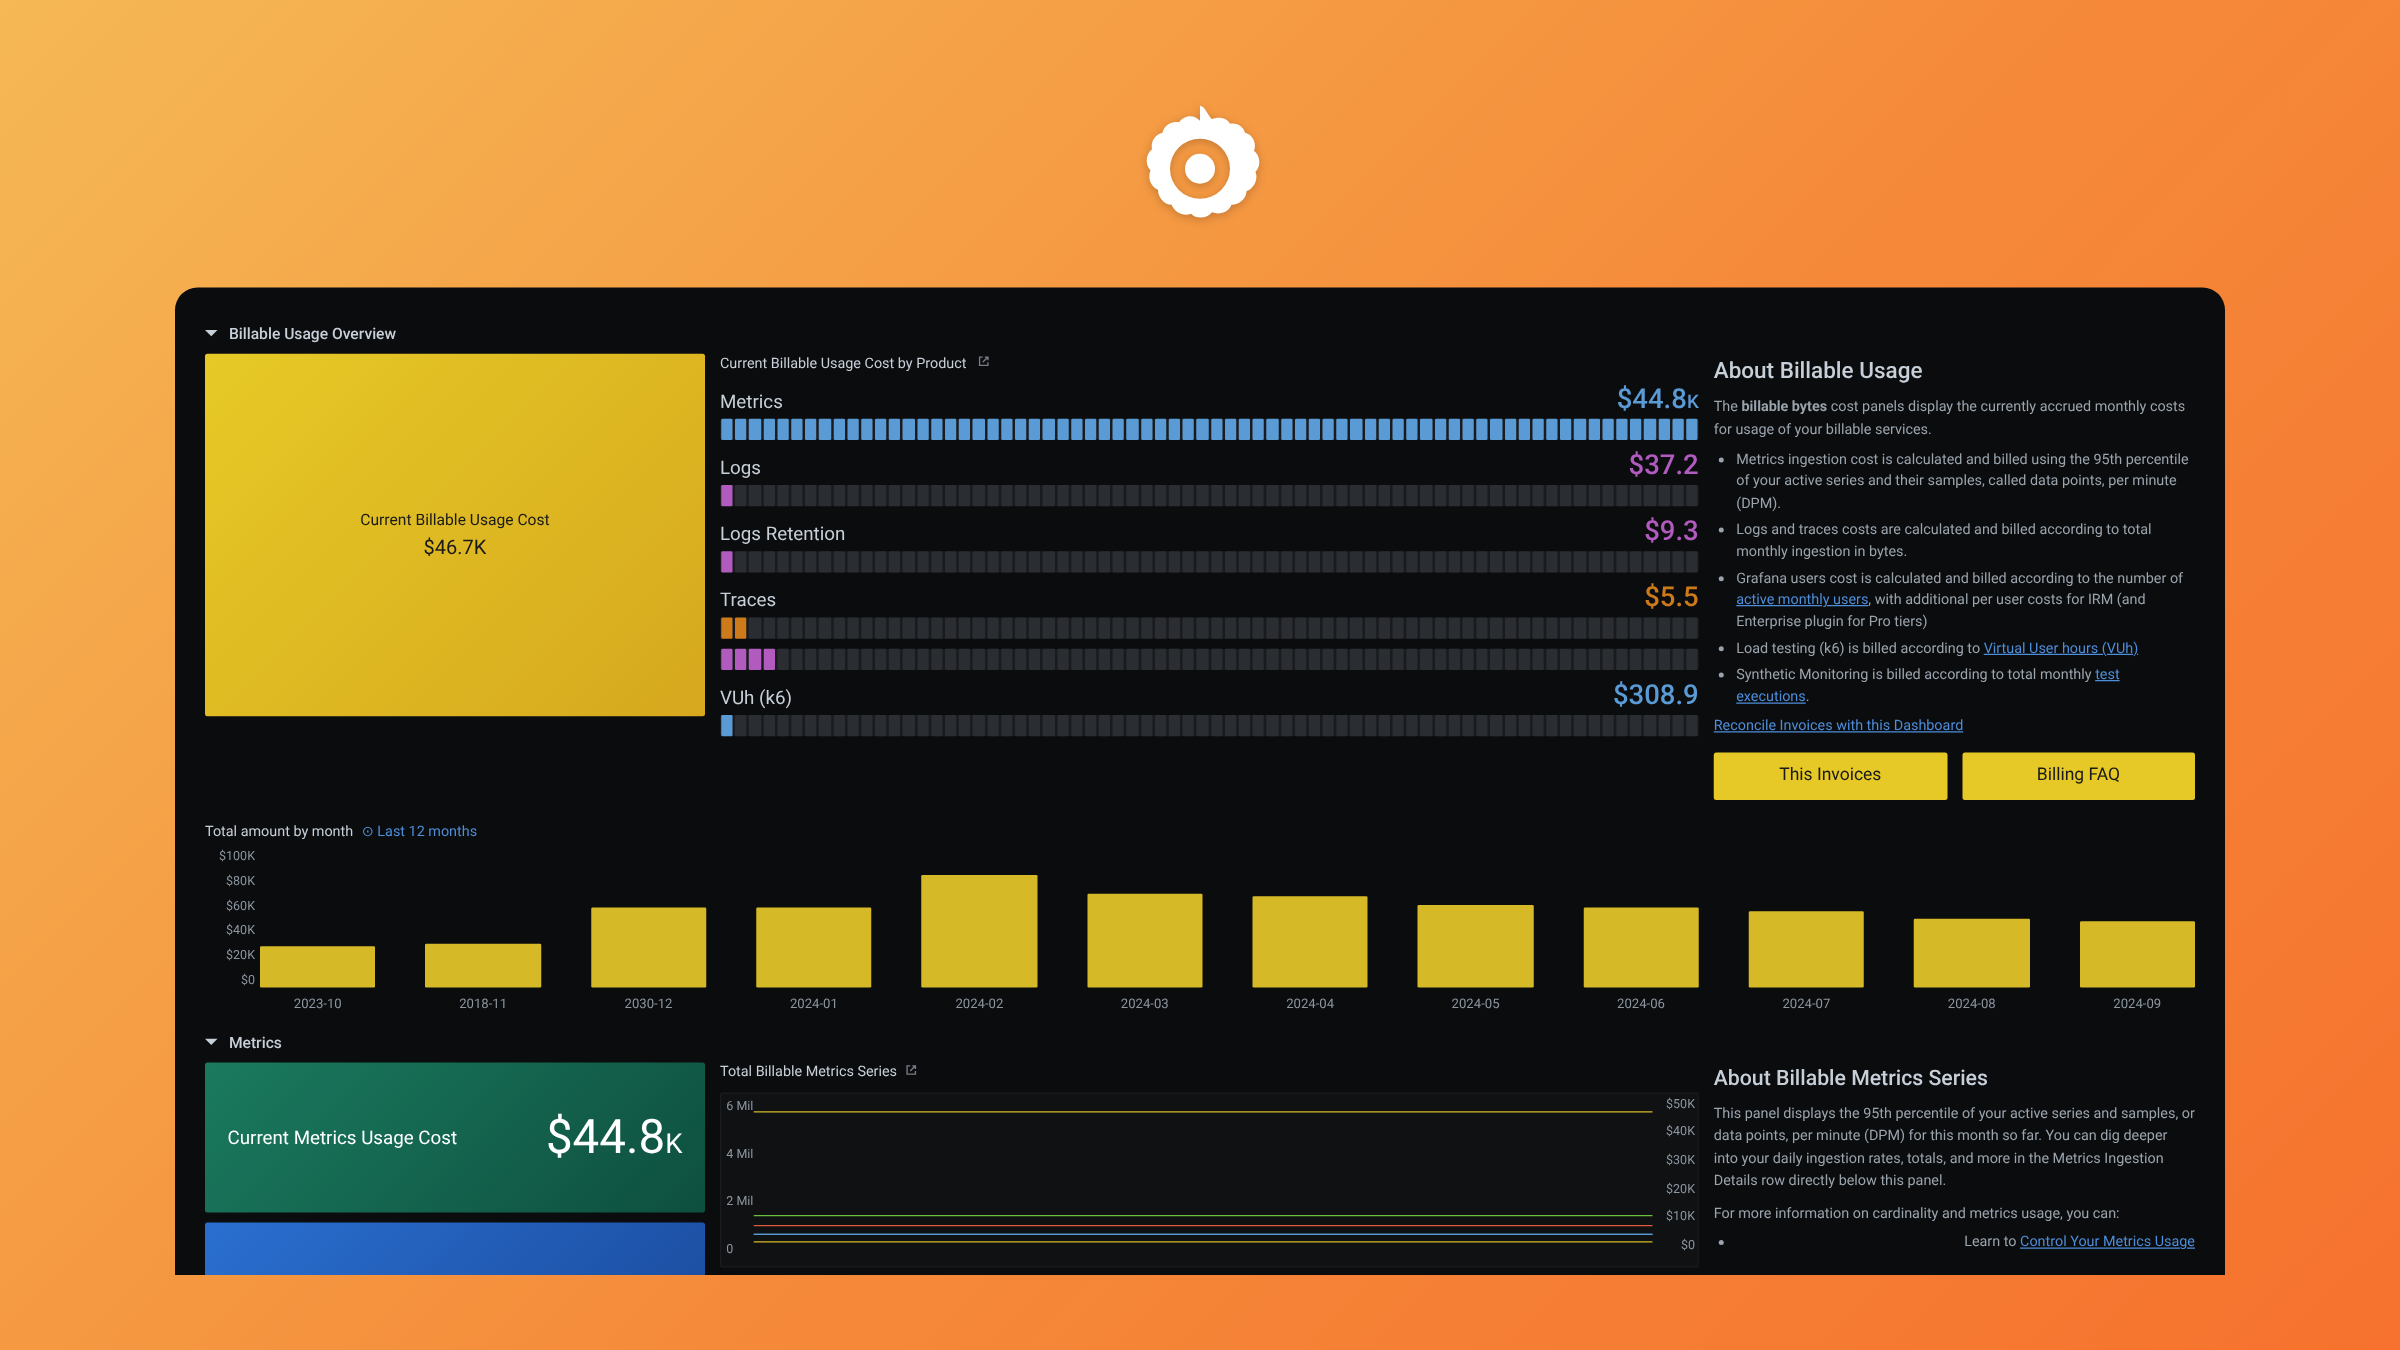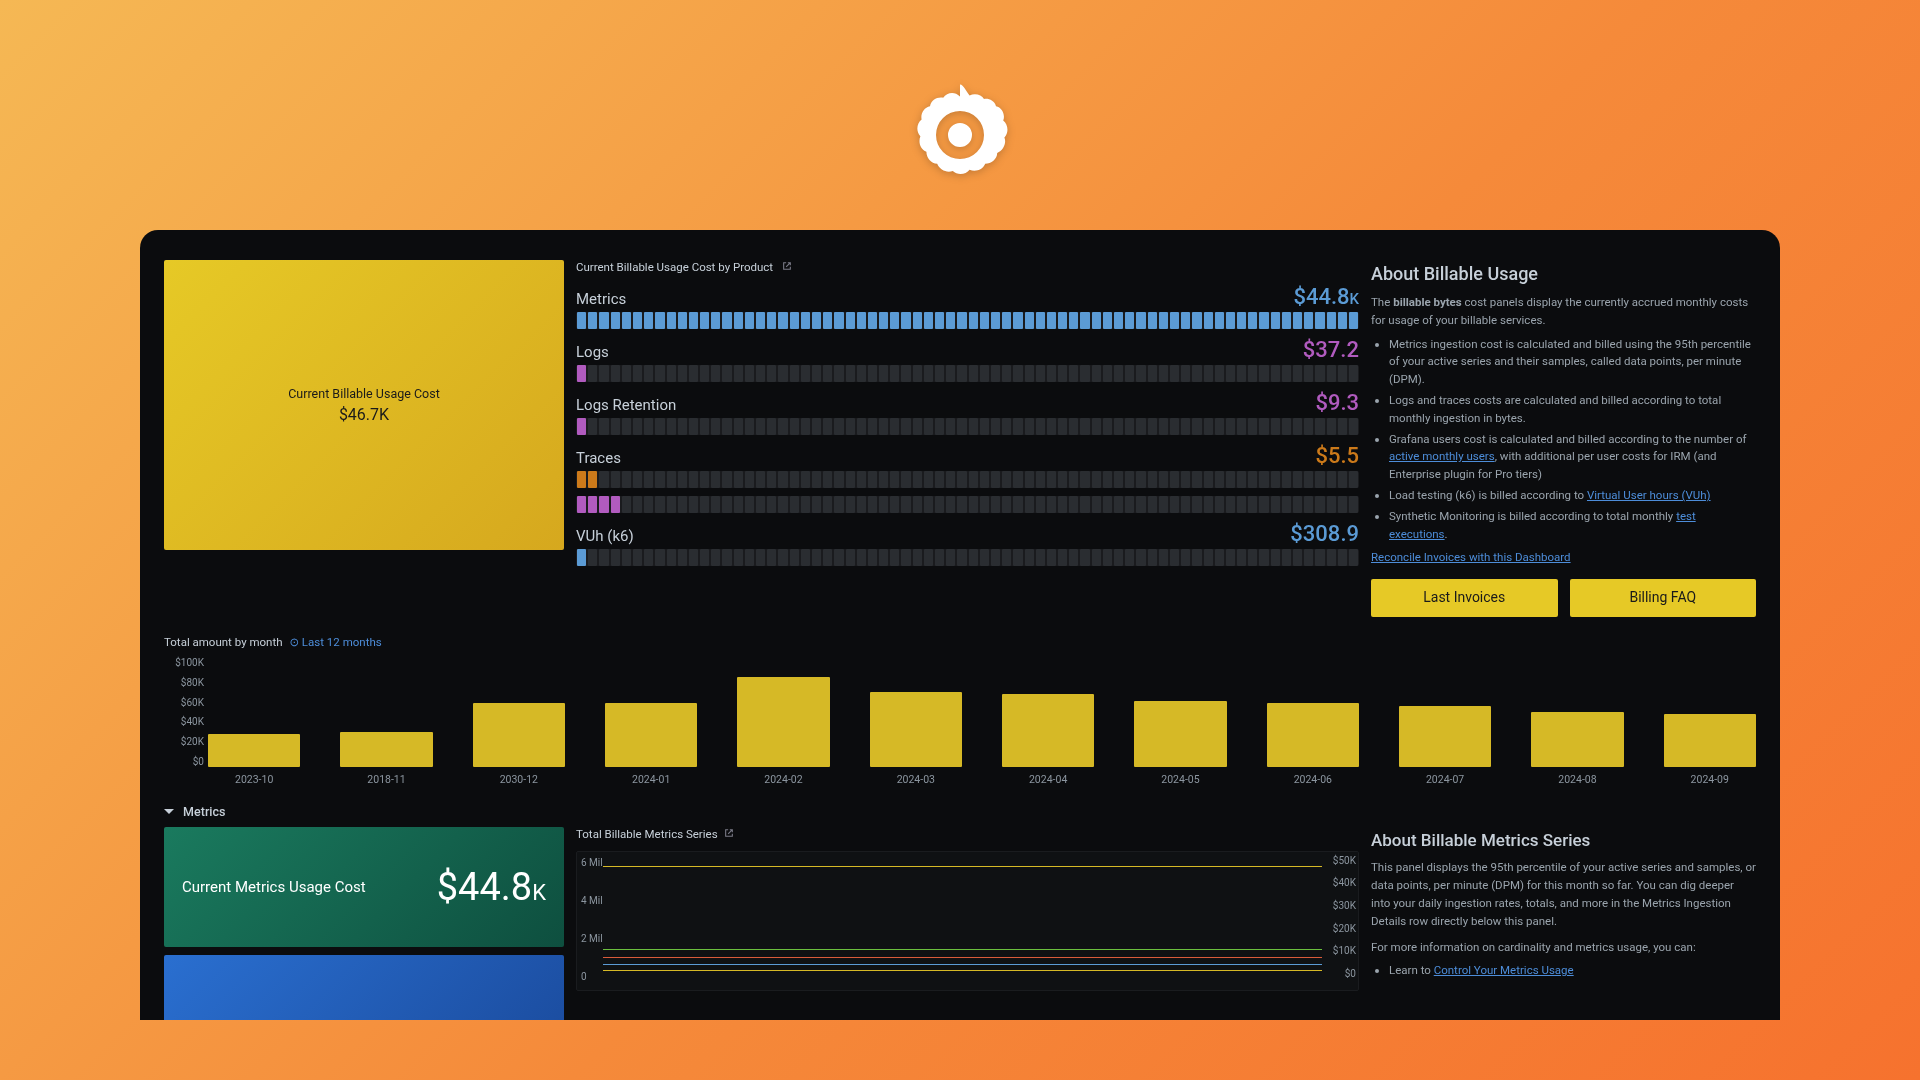--- a/index.html
+++ b/index.html
@@ -53,36 +53,40 @@
 
 .series{flex:1;}
 .schart{height:140px;background:#0f1113;border:1px solid #1a1c1f;border-radius:2px;position:relative;margin-top:6px;}
 .schart .yl{position:absolute;left:4px;font-size:10px;color:#8c96a0;}
 .schart .yr{position:absolute;right:2px;font-size:10px;color:#8c96a0;}
 .schart .lines{position:absolute;left:26px;right:36px;top:6px;bottom:18px;}
 .schart .lines div{position:absolute;left:0;right:0;height:1px;}
 
 .mabout{width:385px;color:#9aa4ad;font-size:11.5px;line-height:1.55;}
 .mabout h3{color:#c7d0d9;font-size:17px;font-weight:500;margin-bottom:6px;}
-.mabout ul{padding-left:18px;margin-top:6px;}
+.mabout ul{padding-left:18px;margin-top:6px;text-align:right;}
 .mabout a{color:#4d8dd9;}
 #ext-icon{width:10px;height:10px;}
 </style>
 </head>
 <body>
 
 <div class="logo">
 <svg viewBox="0 0 100 100" fill="currentColor">
       <path d="M50 8c3 0 5 6 8 9 4-2 10-1 12 3 3-1 9 1 10 6 5 1 8 7 6 12 4 3 5 10 1 14 2 5-1 11-6 13 0 5-5 9-10 9-2 5-8 7-13 5-3 4-10 5-14 1-5 2-11-1-13-6-5 0-9-5-9-10-5-2-7-8-5-13-4-4-3-11 1-14-1-5 2-10 7-11 1-5 6-8 11-7 3-4 9-6 14-1zM50 30a20 20 0 100 40 20 20 0 000-40zm0 10a10 10 0 110 20 10 10 0 010-20z"></path>
       <circle cx="50" cy="50" r="7"></circle>
     </svg>
 </div>
 
 <div class="dash">
 
+  <div class="row-hdr">
+    <span class="chev"></span>
+    <span>Billable Usage Overview</span>
+  </div>
 
   <div class="top">
     <div class="big-cost">
       <div class="lbl">Current Billable Usage Cost</div>
       <div class="val">$46.7K</div>
     </div>
 
     <div class="product">
       <div class="panel-hdr">
         <span>Current Billable Usage Cost by Product</span>
@@ -563,21 +567,21 @@
       <p><span>The </span><strong>billable bytes</strong><span> cost panels display the currently accrued monthly costs for usage of your billable services.</span></p>
       <ul>
         <li>Metrics ingestion cost is calculated and billed using the 95th percentile of your active series and their samples, called data points, per minute (DPM).</li>
         <li>Logs and traces costs are calculated and billed according to total monthly ingestion in bytes.</li>
         <li><span>Grafana users cost is calculated and billed according to the number of </span><a href="#">active monthly users</a><span>, with additional per user costs for IRM (and Enterprise plugin for Pro tiers)</span></li>
         <li><span>Load testing (k6) is billed according to </span><a href="#">Virtual User hours (VUh)</a></li>
         <li><span>Synthetic Monitoring is billed according to total monthly </span><a href="#">test executions</a>.</li>
       </ul>
       <div style="margin-top:6px"><a href="#">Reconcile Invoices with this Dashboard</a></div>
       <div class="btns">
-        <div class="btn">Last Invoices</div>
+        <div class="btn">This Invoices</div>
         <div class="btn">Billing FAQ</div>
       </div>
     </div>
   </div>
 
   <div class="monthly">
     <div class="hdr">
       <span>Total amount by month</span>
       <span class="q">⊙ Last 12 months</span>
     </div>

